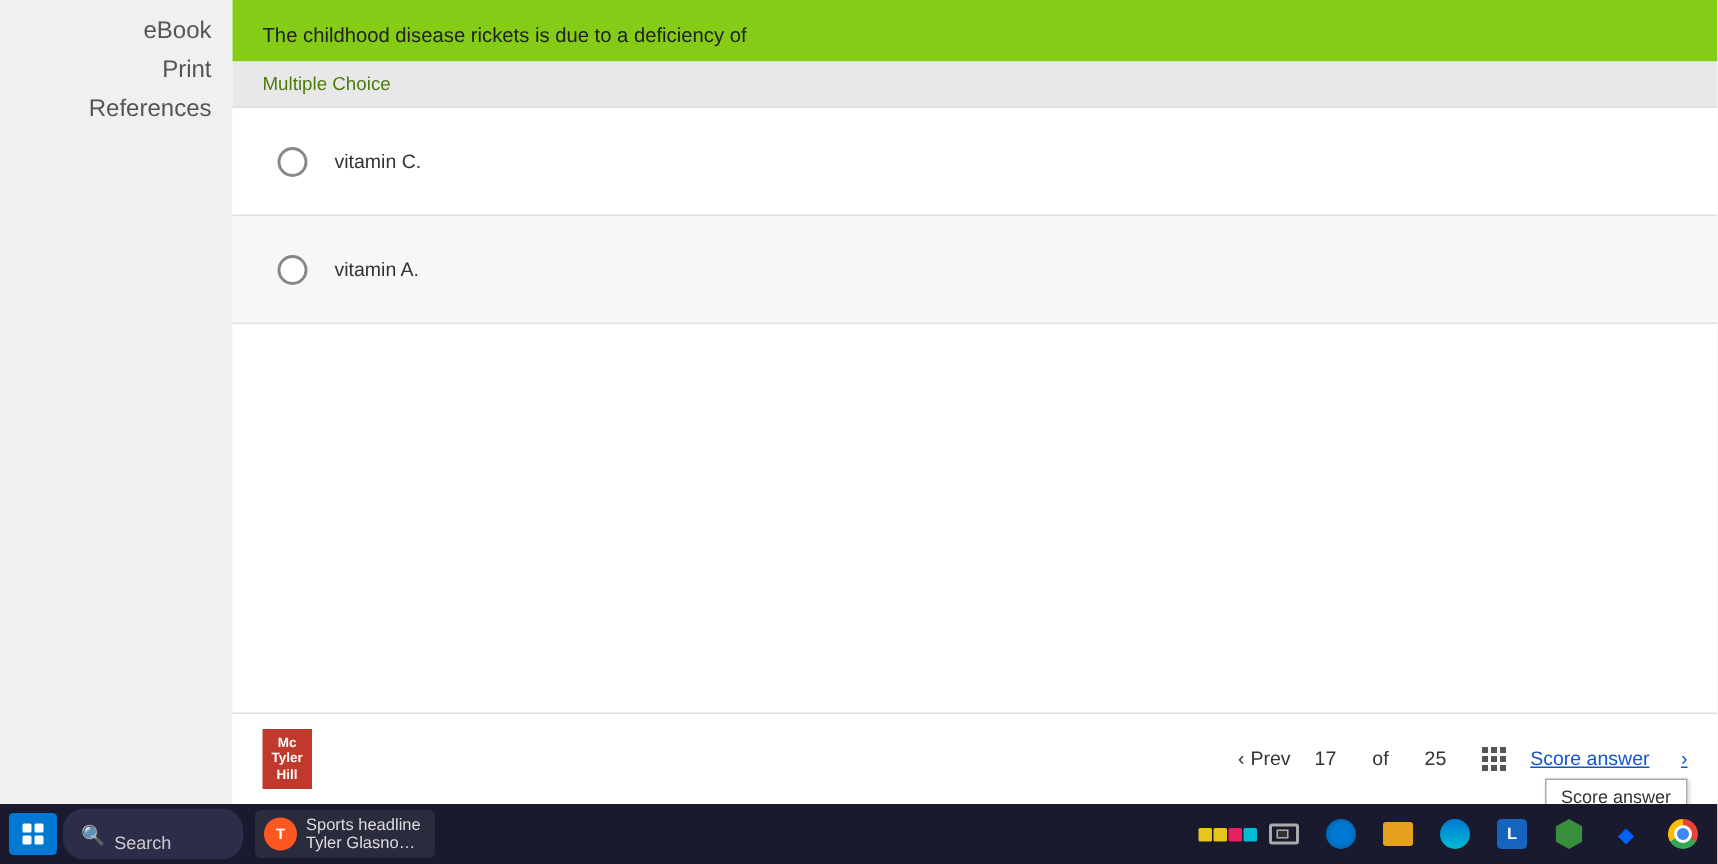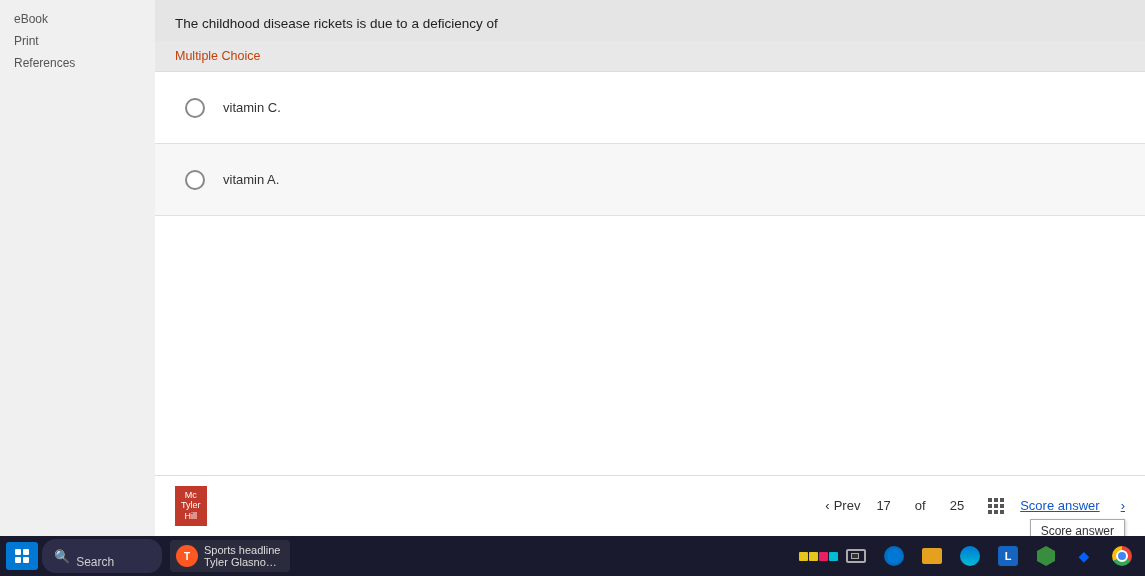--- a/index.html
+++ b/index.html
@@ -24,50 +24,50 @@
     .sidebar {
       width: 155px;
       padding: 10px 10px;
       display: flex;
       flex-direction: column;
       gap: 4px;
       flex-shrink: 0;
     }
 
     .sidebar-item {
-      font-size: 12px;
+      font-size: 16px;
       color: #555;
-      text-align: left;
+      text-align: right;
       cursor: pointer;
       padding: 2px 4px;
     }
 
     
     .content-area {
       flex: 1;
       background: #fff;
       margin: 0;
       padding: 0;
       display: flex;
       flex-direction: column;
     }
 
     
     .question-header {
       padding: 16px 28px 10px 20px;
       font-size: 13.5px;
       color: #222;
-      background: #e5e5e5;
+      background: #84cc16;
     }
 
     
     .mc-label {
       padding: 8px 20px;
       font-size: 12.5px;
-      color: #c2410c;
+      color: #4d7c0f;
       background: #e8e8e8;
       border-bottom: 1px solid #ddd;
     }
 
     
     .options-container {
       flex: 1;
       display: flex;
       flex-direction: column;
     }
@@ -110,21 +110,21 @@
       border-top: 1px solid #ddd;
       justify-content: flex-end;
       gap: 16px;
       position: relative;
     }
 
     .mc-logo {
       background: #c0392b;
       color: #fff;
       font-size: 9px;
-      font-weight: normal;
+      font-weight: bold;
       padding: 4px 6px;
       line-height: 1.2;
       text-align: center;
       margin-right: auto;
     }
 
     .nav-btn {
       font-size: 13px;
       color: #333;
       cursor: pointer;

